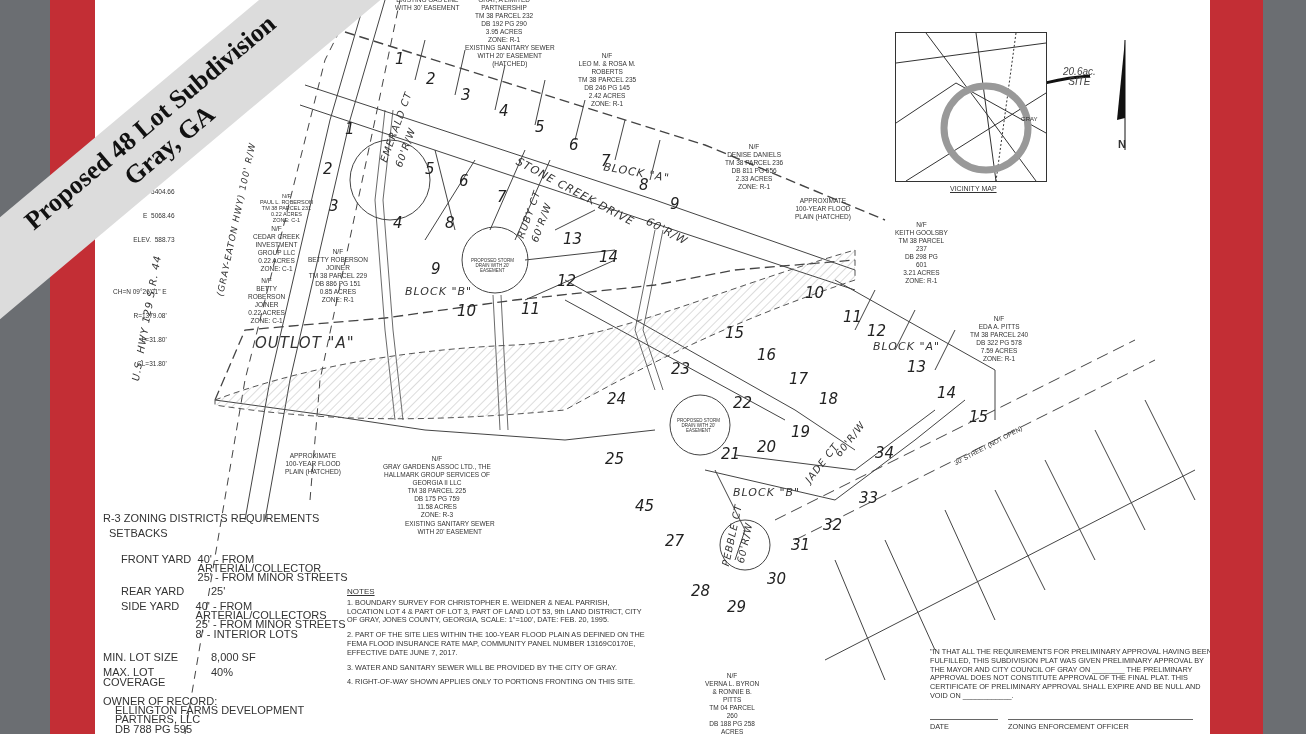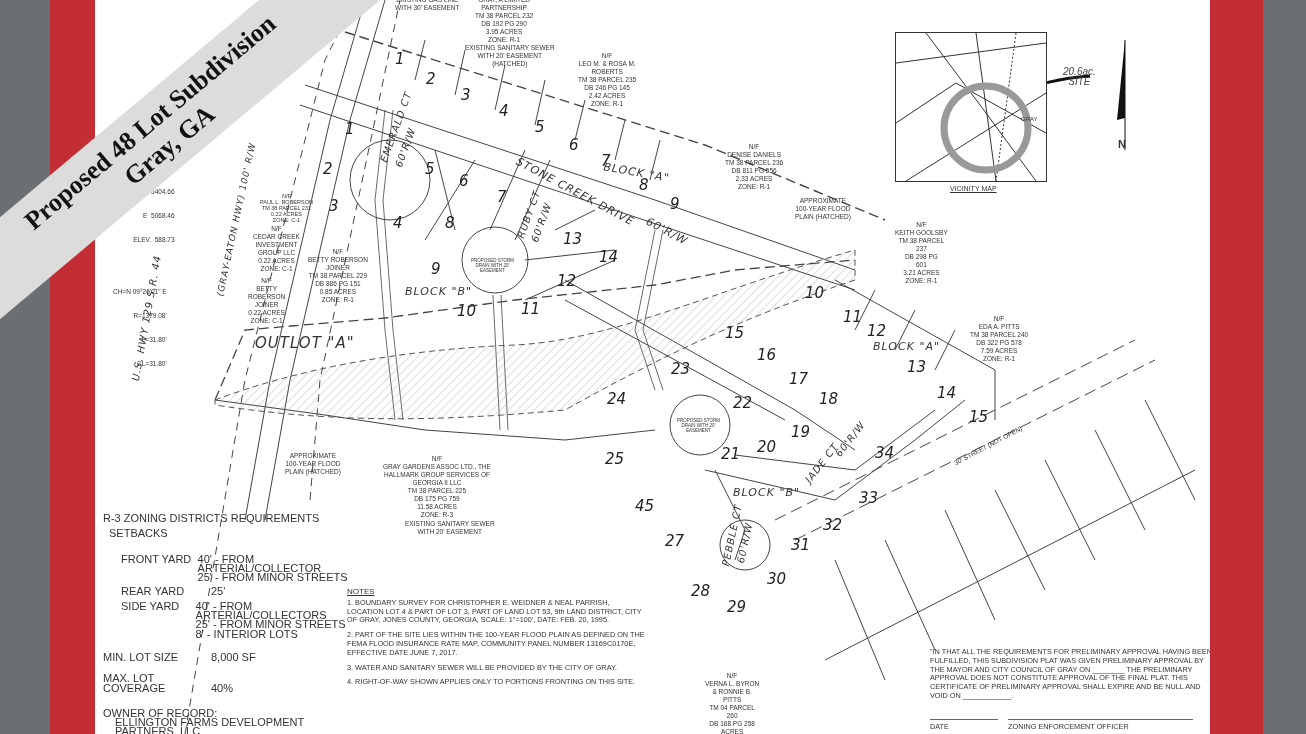--- a/index.html
+++ b/index.html
@@ -342,25 +342,25 @@
             <div>40' - FROM ARTERIAL/COLLECTORS</div>
             <div>25' - FROM MINOR STREETS</div>
             <div>8' - INTERIOR LOTS</div>
           </span>
         </div>
       </div>
     <div class="row" style="margin-top:14px;align-items:center;">
         <span class="k" style="width:108px">MIN. LOT SIZE</span>
         <span>8,000 SF</span>
       </div>
-    <div class="row" style="margin-top:12px;align-items:flex-end;">
+    <div class="row" style="margin-top:6px;">
         <span class="k" style="width:108px">MAX. LOT COVERAGE</span>
         <span>40%</span>
       </div>
-    <div style="margin-top:16px;">OWNER OF RECORD:</div>
+    <div style="margin-top:10px;">OWNER OF RECORD:</div>
     <div style="margin-left:12px;">
       <div>ELLINGTON FARMS DEVELOPMENT PARTNERS, LLC</div>
       <div>DB 788  PG 595</div>
       <div>20.65 ACRES</div>
       <div>ZONE: R-3</div>
     </div>
   </div>
 
   <div class="notes">
     <h4>NOTES</h4>

